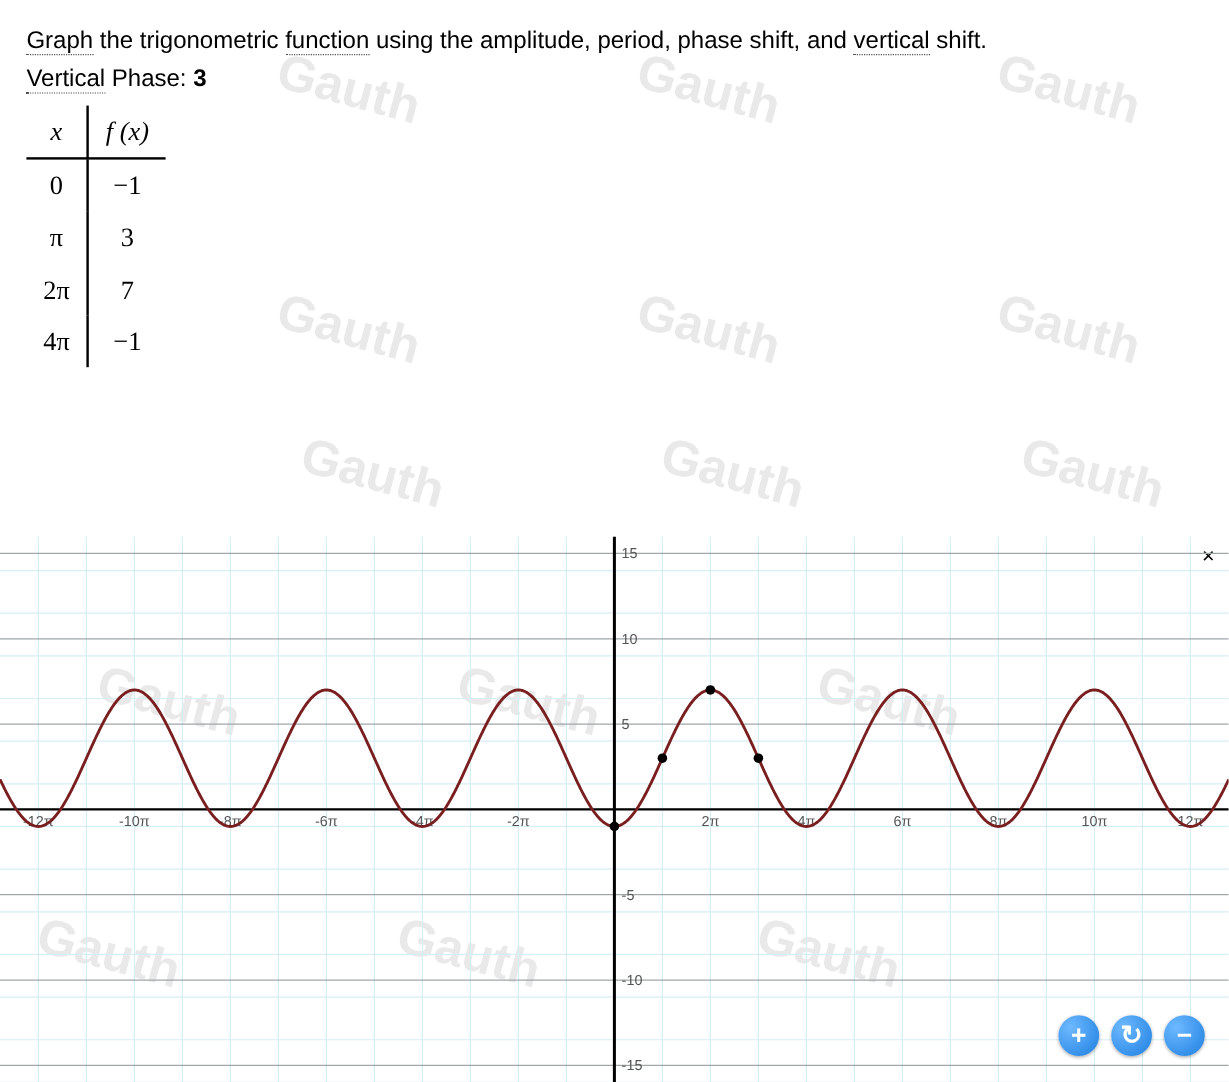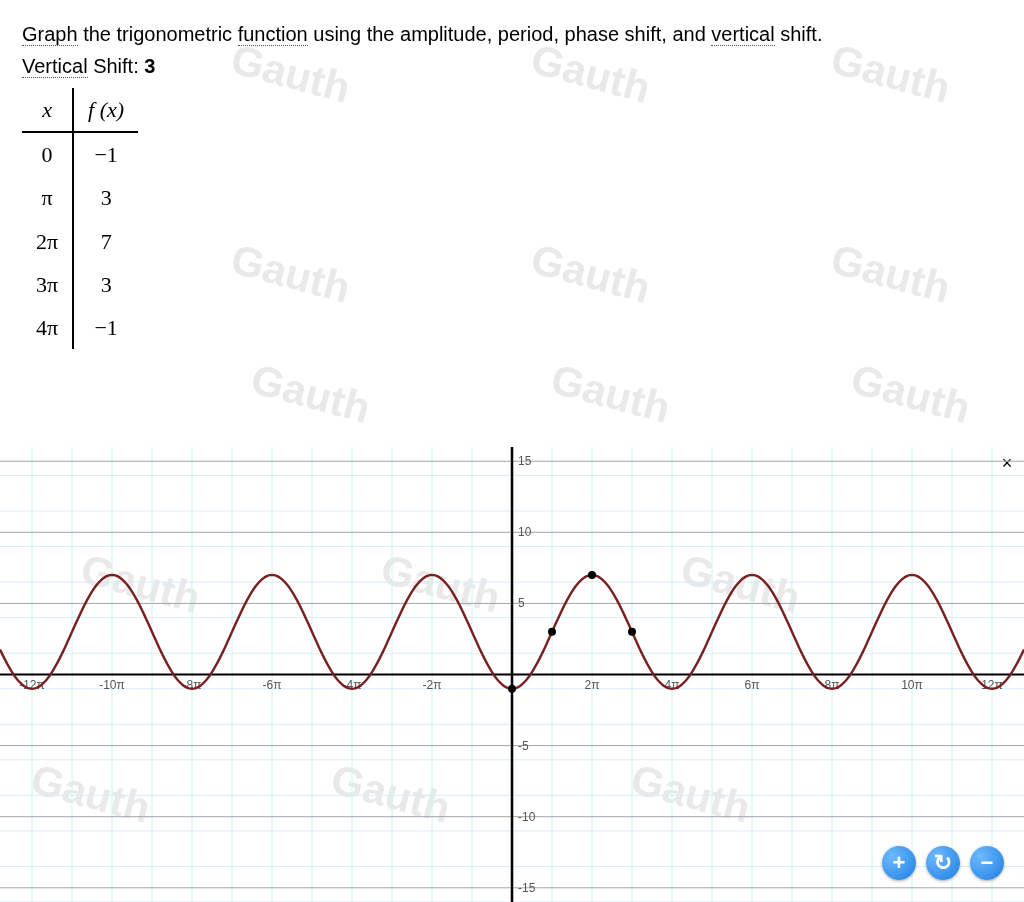--- a/index.html
+++ b/index.html
@@ -39,44 +39,40 @@
   <div class="wm" style="top:560px;left:680px;">Gauth</div>
   <div class="wm" style="top:770px;left:30px;">Gauth</div>
   <div class="wm" style="top:770px;left:330px;">Gauth</div>
   <div class="wm" style="top:770px;left:630px;">Gauth</div>
 
   <div class="text-region label-text">
     <div>
       <span class="dotted">Graph</span><span> the trigonometric </span><span class="dotted">function</span><span> using the amplitude, period, phase shift, and </span><span class="dotted">vertical</span><span> shift.</span>
     </div>
     <div>
-      <span class="dotted">Vertical</span><span> Shift: </span><b>3</b>
+      <span class="dotted">Vertical</span><span> Phase: </span><b>3</b>
     </div>
 
     <table class="tbl">
       <tbody>
           <tr>
         <th class="col-x">x</th>
         <th>f (x)</th>
       </tr>
       <tr>
             <td class="col-x">0</td>
             <td>−1</td>
           </tr>
       <tr>
             <td class="col-x it">π</td>
             <td>3</td>
           </tr>
       <tr>
             <td class="col-x it">2π</td>
             <td>7</td>
-          </tr>
-      <tr>
-            <td class="col-x it">3π</td>
-            <td>3</td>
           </tr>
       <tr>
             <td class="col-x it">4π</td>
             <td>−1</td>
           </tr>
     </tbody>
       </table>
   </div>
 
   <div class="close-btn">×</div>

